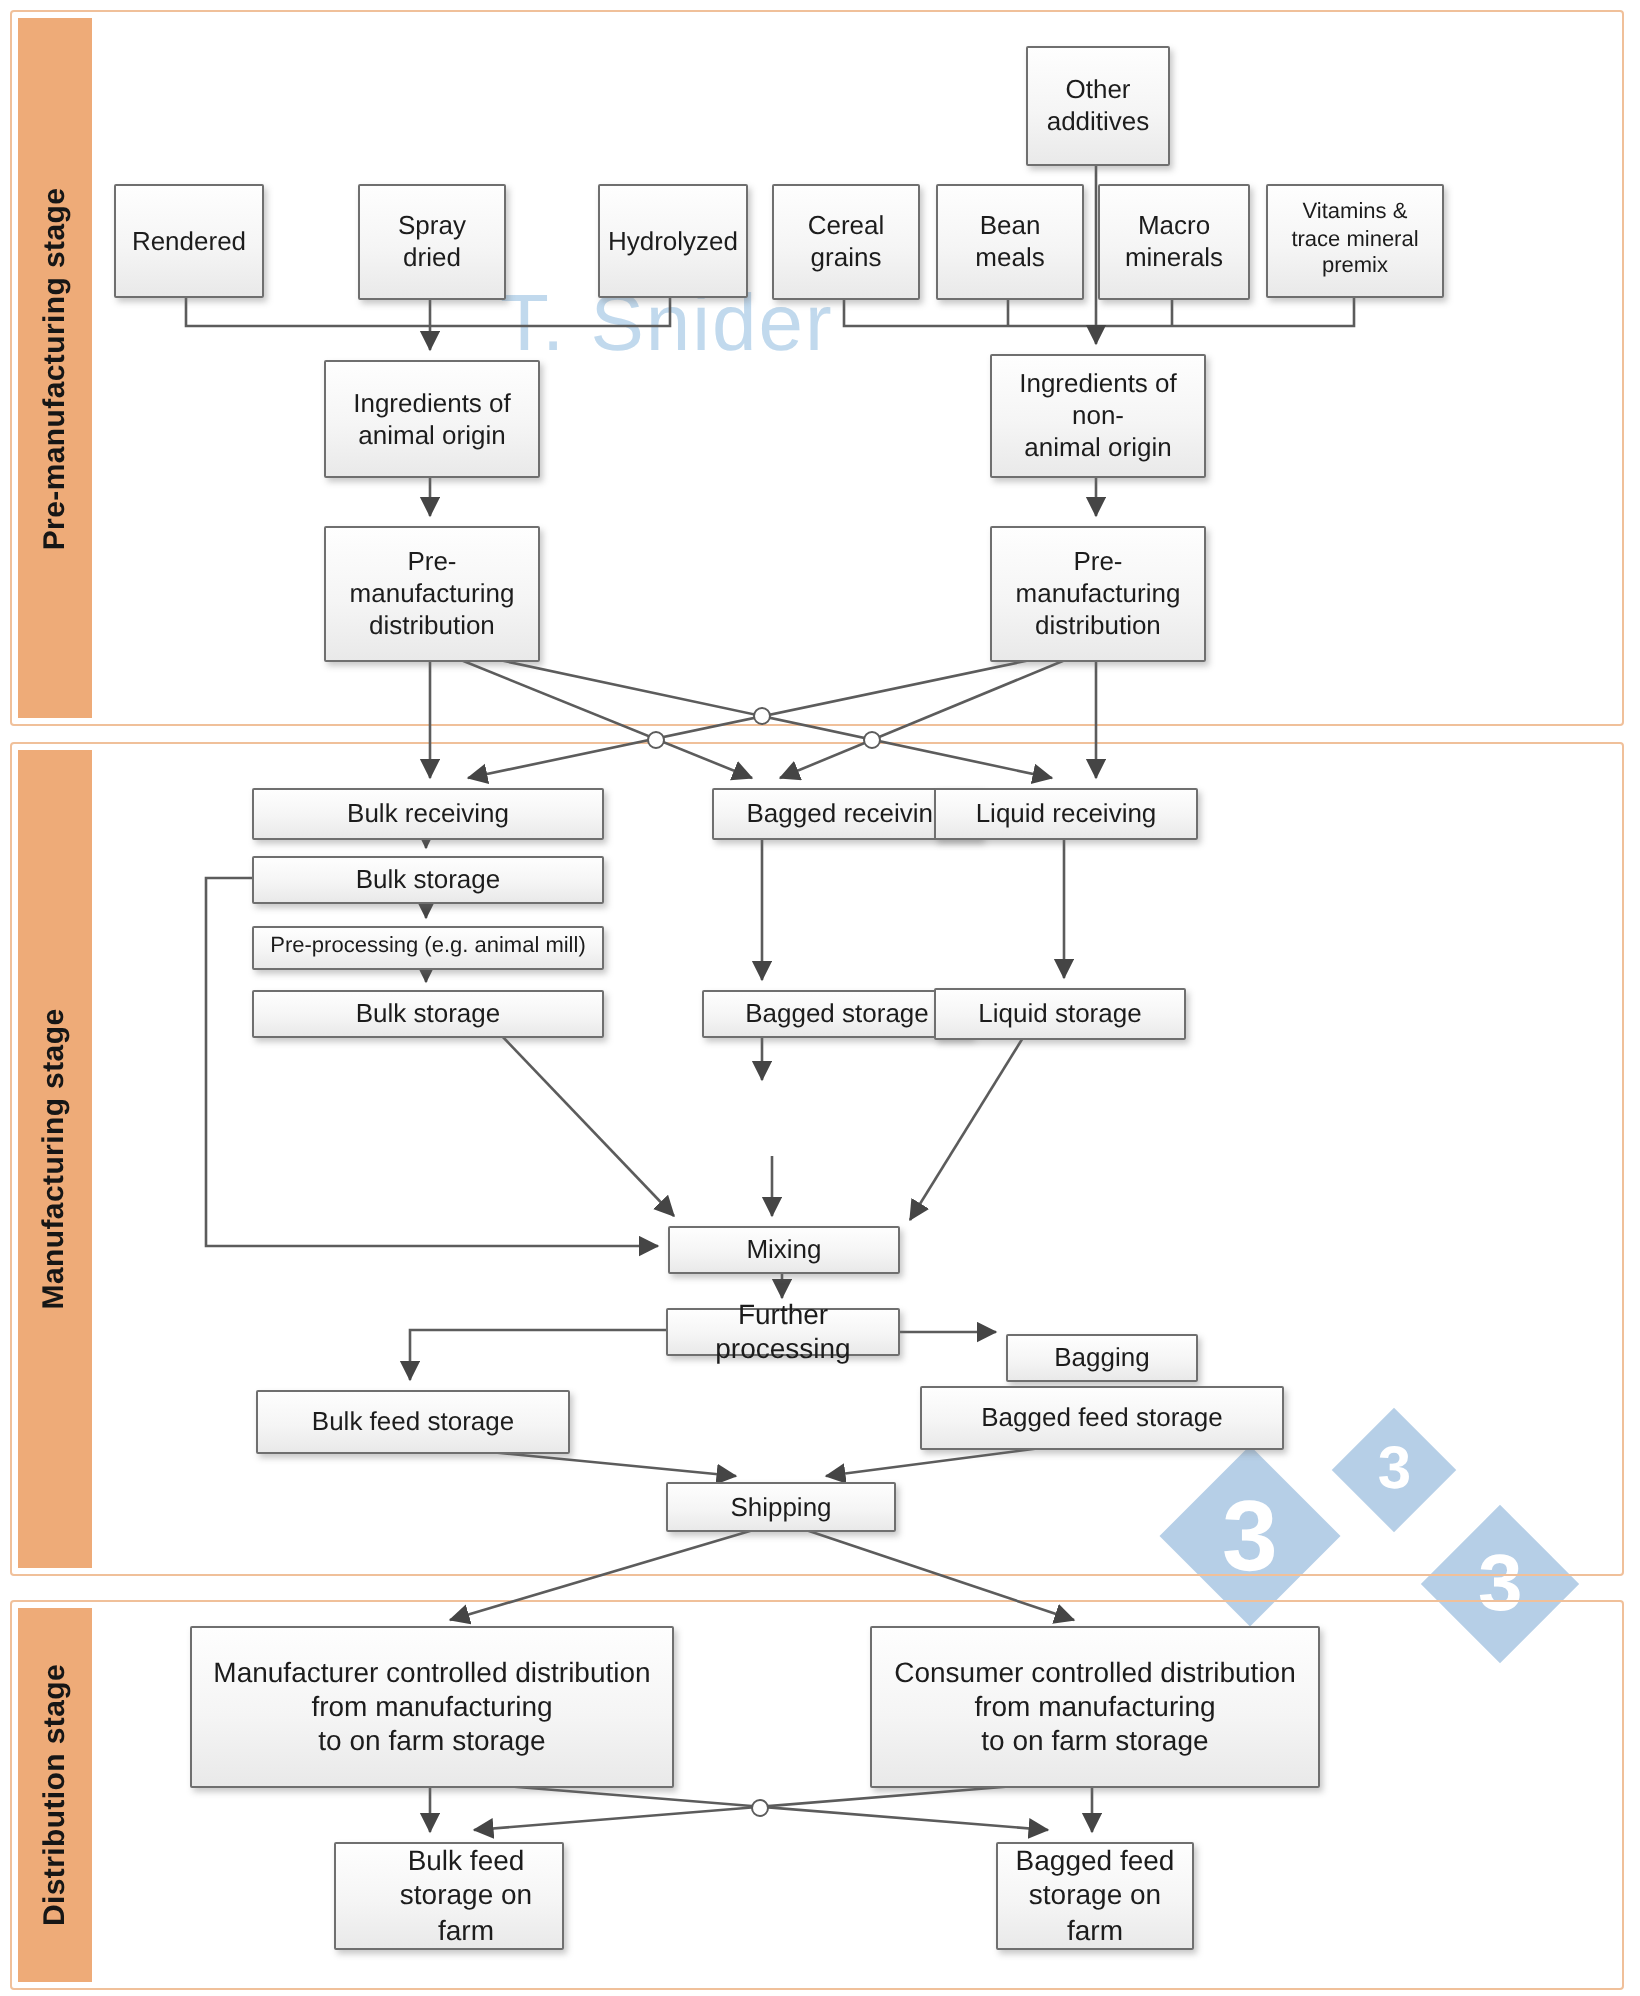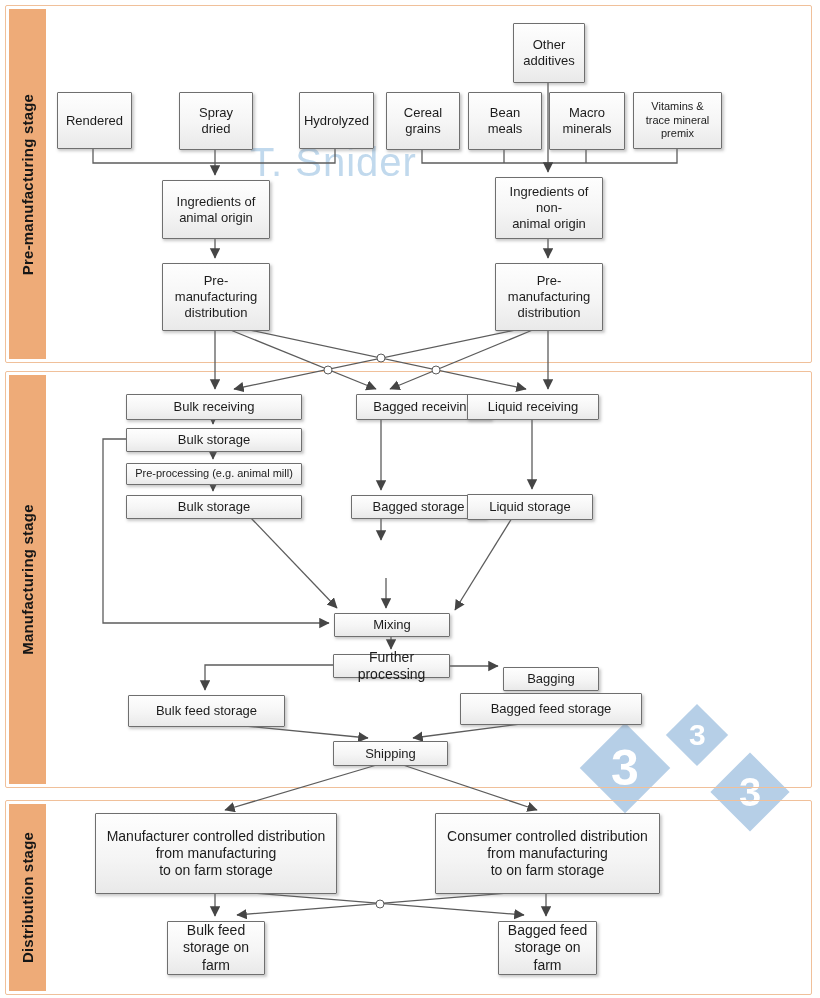--- a/index.html
+++ b/index.html
@@ -175,18 +175,18 @@
   <div class="node" style="left:128px;top:695px;width:155px;height:30px;">Bulk feed storage</div>
   <div class="node" style="left:460px;top:693px;width:180px;height:30px;">Bagged feed storage</div>
   <div class="node" style="left:333px;top:741px;width:113px;height:23px;">Shipping</div>
 
   <div class="node md" style="left:95px;top:813px;width:240px;height:79px;">Manufacturer controlled distribution
 from manufacturing
 to on farm storage</div>
   <div class="node md" style="left:435px;top:813px;width:223px;height:79px;">Consumer controlled distribution
 from manufacturing
 to on farm storage</div>
-  <div class="node md" style="left:167px;top:921px;width:96px;height:52px;">Bulk feed
+  <div class="node md" style="left:167px;top:921px;width:96px;height:52px;padding-left:17px;">Bulk feed
 storage on farm</div>
   <div class="node md" style="left:498px;top:921px;width:97px;height:52px;">Bagged feed
 storage on farm</div>
 
 </div>
 
 </body></html>

